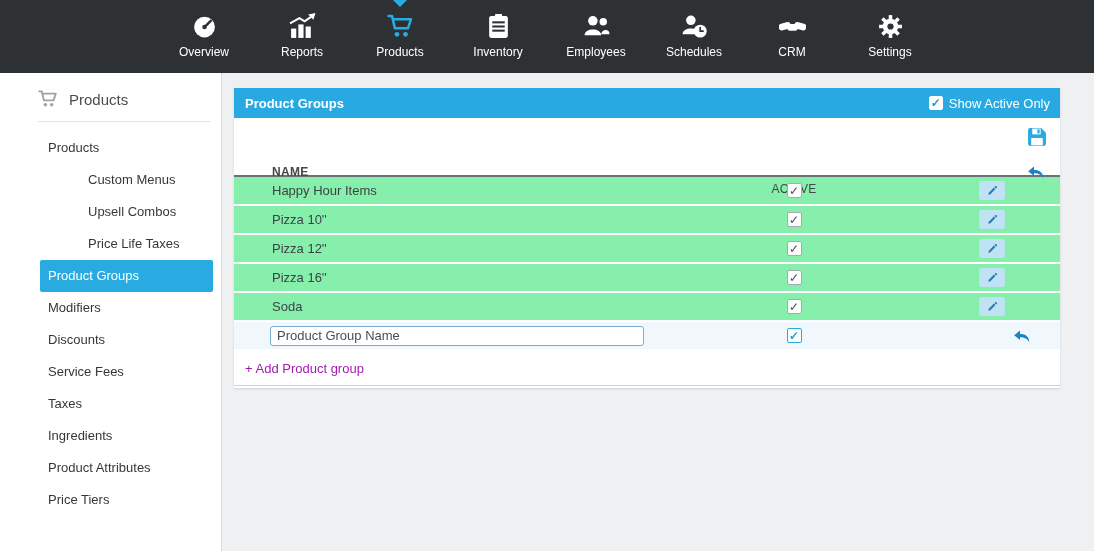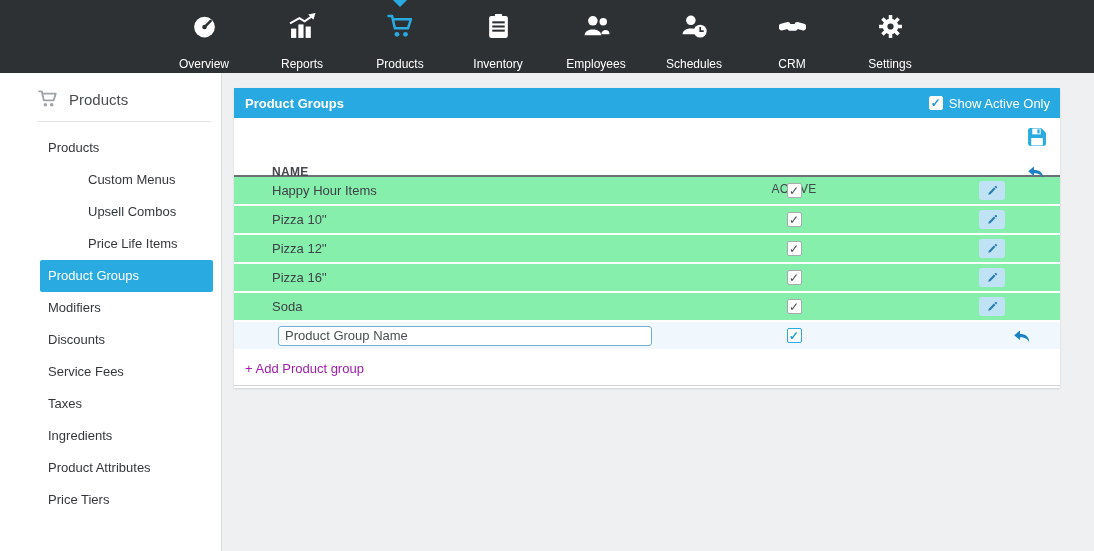--- a/index.html
+++ b/index.html
@@ -5,21 +5,21 @@
   * { margin:0; padding:0; box-sizing:border-box; }
   html,body { width:1094px; height:551px; overflow:hidden; }
   body { font-family:"Liberation Sans", sans-serif; background:#eef0f1; position:relative; }
 
   
   .topnav { position:relative; height:73px; background:#2d3134; display:flex; justify-content:center; }
   .nav-item { position:relative; width:98px; height:73px; display:flex; flex-direction:column; align-items:center; padding-top:11px; cursor:pointer; }
   .nav-icon { height:30px; display:flex; align-items:center; justify-content:center; }
   .nav-icon svg { width:27px; height:27px; color:#fff; }
   .nav-item.active .nav-icon svg { color:#29abe2; }
-  .nav-label { font-size:12px; margin-top:16px; color:#fff; white-space:nowrap; }
+  .nav-label { font-size:12px; margin-top:4px; color:#fff; white-space:nowrap; }
   .nav-item.active::before { content:''; position:absolute; top:0; left:50%; margin-left:-7px;
     border-left:7px solid transparent; border-right:7px solid transparent; border-top:7px solid #29abe2; }
 
   
   .sidebar { position:absolute; top:73px; left:0; width:222px; bottom:0; background:#fff; border-right:1px solid #d8dadc; }
   .sidebar-header { position:relative; display:flex; align-items:center; gap:11px; padding:16px 0 13px 38px; font-size:15px; color:#4a4d50; }
   .sidebar-header::after { content:''; position:absolute; left:38px; right:10px; bottom:0; height:1px; background:#e2e4e6; }
   .sidebar-header svg { width:20px; height:20px; color:#9fa3a7; }
   .side-list { list-style:none; margin-top:10px; }
   .side-item { height:32px; line-height:32px; padding-left:48px; font-size:13px; color:#34383c; cursor:pointer; white-space:nowrap; }
@@ -58,21 +58,21 @@
     display:flex; align-items:center; justify-content:center; cursor:pointer; color:#2b7cb0; }
   .edit-btn svg { width:12px; height:12px; }
 
   .undo-btn { background:none; border:none; padding:0; cursor:pointer; color:#1d82c4; display:flex; }
   .undo-btn svg { width:17px; height:14px; }
 
   .new-row { background:#f0f8fd; }
   .new-row .td.name { padding-left:36px; }
   .new-row .td.actions { padding-right:30px; }
   .group-input { width:374px; height:20px; border:1px solid #74aed3; border-radius:3px; padding:0 6px;
-    font-size:13px; color:#4a4e52; font-family:inherit; background:#fff; outline:none;margin-left:8px; }
+    font-size:13px; color:#4a4e52; font-family:inherit; background:#fff; outline:none; }
 
   .add-row { padding:8px 0 8px 11px; border-bottom:1px solid #d2d2d2; }
   .add-link { font-size:13px; color:#a21caf; cursor:pointer; text-decoration:none; }
 
   .defs { position:absolute; width:0; height:0; }
 </style>
 </head>
 <body>
 
 <svg class="defs" aria-hidden="true">
@@ -222,21 +222,21 @@
   <div class="sidebar-header">
     <svg>
         <use href="#i-cart"></use>
       </svg>
     <span>Products</span>
   </div>
   <ul class="side-list">
     <li class="side-item">Products</li>
     <li class="side-item sub">Custom Menus</li>
     <li class="side-item sub">Upsell Combos</li>
-    <li class="side-item sub">Price Life Items</li>
+    <li class="side-item sub">Price Life Taxes</li>
     <li class="side-item active">Product Groups</li>
     <li class="side-item">Modifiers</li>
     <li class="side-item">Discounts</li>
     <li class="side-item">Service Fees</li>
     <li class="side-item">Taxes</li>
     <li class="side-item">Ingredients</li>
     <li class="side-item">Product Attributes</li>
     <li class="side-item">Price Tiers</li>
   </ul>
 </aside>

